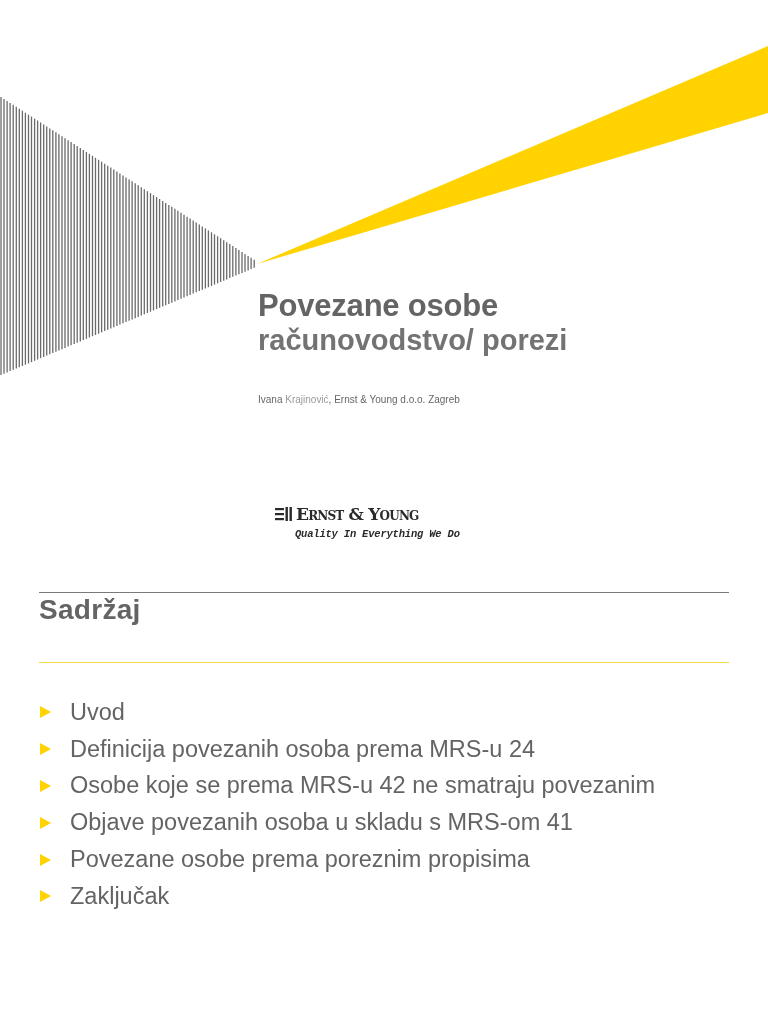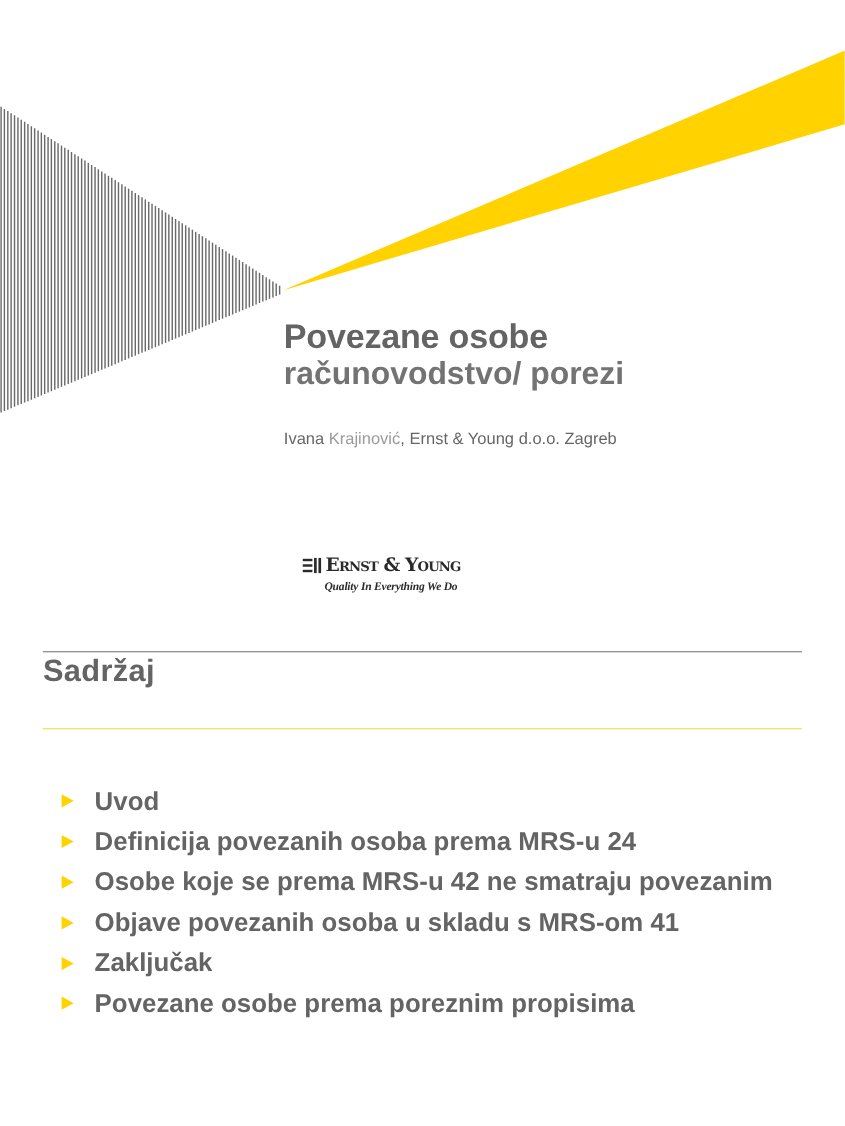--- a/index.html
+++ b/index.html
@@ -16,44 +16,44 @@
     position: absolute; left: 258px; top: 288px;
     font-weight: bold; font-size: 31px; color: #646464; margin: 0;
     line-height: 36px; letter-spacing: -0.2px; text-align: center;
   }
   .subtitle {
     position: absolute; left: 258px; top: 322px;
     font-size: 29px; color: #737373; margin: 0; line-height: 36px;
   }
   .author {
     position: absolute; left: 258px; top: 390px;
-    font-size: 15px; color: #666666; line-height: 20px; text-align: right;
+    font-size: 10px; color: #666666; line-height: 20px; text-align: right;
   }
   .author .light { color: #9a9a9a; }
   .logo { position: absolute; left: 275px; top: 503px; width: 170px; height: 40px; }
   .logo-mark { position: absolute; left: 0; top: 4px; }
   .logo-name {
     position: absolute; left: 21px; top: 1px;
     font-family: "DejaVu Serif", serif; font-weight: bold; font-size: 17px;
     color: #2a2a2a; letter-spacing: -0.8px; white-space: nowrap;
     font-variant: small-caps;
   }
   .logo-tag {
     position: absolute; left: 20px; top: 25px;
-    font-family: Liberation Serif, serif; font-style: italic; font-weight: bold;
+    font-family: Liberation Mono, monospace; font-style: italic; font-weight: bold;
     font-size: 10.5px; color: #2a2a2a; white-space: nowrap; letter-spacing: -0.2px;
   }
   .rule-top { position: absolute; left: 39px; top: 12px; width: 690px; height: 1px; background: #7a7a7a; }
   .section-title {
     position: absolute; left: 39px; top: 12px; margin: 0;
     font-weight: bold; font-size: 28px; color: #646464; line-height: 36px;
     letter-spacing: 0.3px;
   }
   .rule-yellow { position: absolute; left: 39px; top: 82px; width: 690px; height: 1px; background: #f2d94a; }
-  .toc { position: absolute; left: 39px; top: 114px; margin: 16px; padding: 0; list-style: none; font-weight: bold; }
+  .toc { position: absolute; left: 39px; top: 114px; margin: 0; padding: 0; list-style: none; }
   .toc li { height: 36.8px; display: flex; align-items: center; }
   .bullet {
     width: 0; height: 0; border-top: 6px solid transparent; border-bottom: 6px solid transparent;
     border-left: 11px solid #ffd200; margin-right: 19px; margin-left: 1px;
   }
   .toc-text { font-size: 23.5px; color: #646464; white-space: nowrap; }
 </style>
 </head>
 <body>
 
@@ -181,20 +181,20 @@
     <li>
         <span class="bullet"></span>
         <span class="toc-text">Osobe koje se prema MRS-u 42 ne smatraju povezanim</span>
       </li>
     <li>
         <span class="bullet"></span>
         <span class="toc-text">Objave povezanih osoba u skladu s MRS-om 41</span>
       </li>
     <li>
         <span class="bullet"></span>
+        <span class="toc-text">Povezane osobe prema poreznim propisima</span>
+      </li>
+    <li>
+        <span class="bullet"></span>
         <span class="toc-text">Zaključak</span>
-      </li>
-    <li>
-        <span class="bullet"></span>
-        <span class="toc-text">Povezane osobe prema poreznim propisima</span>
       </li>
   </ul>
 </div>
 
 </body></html>

